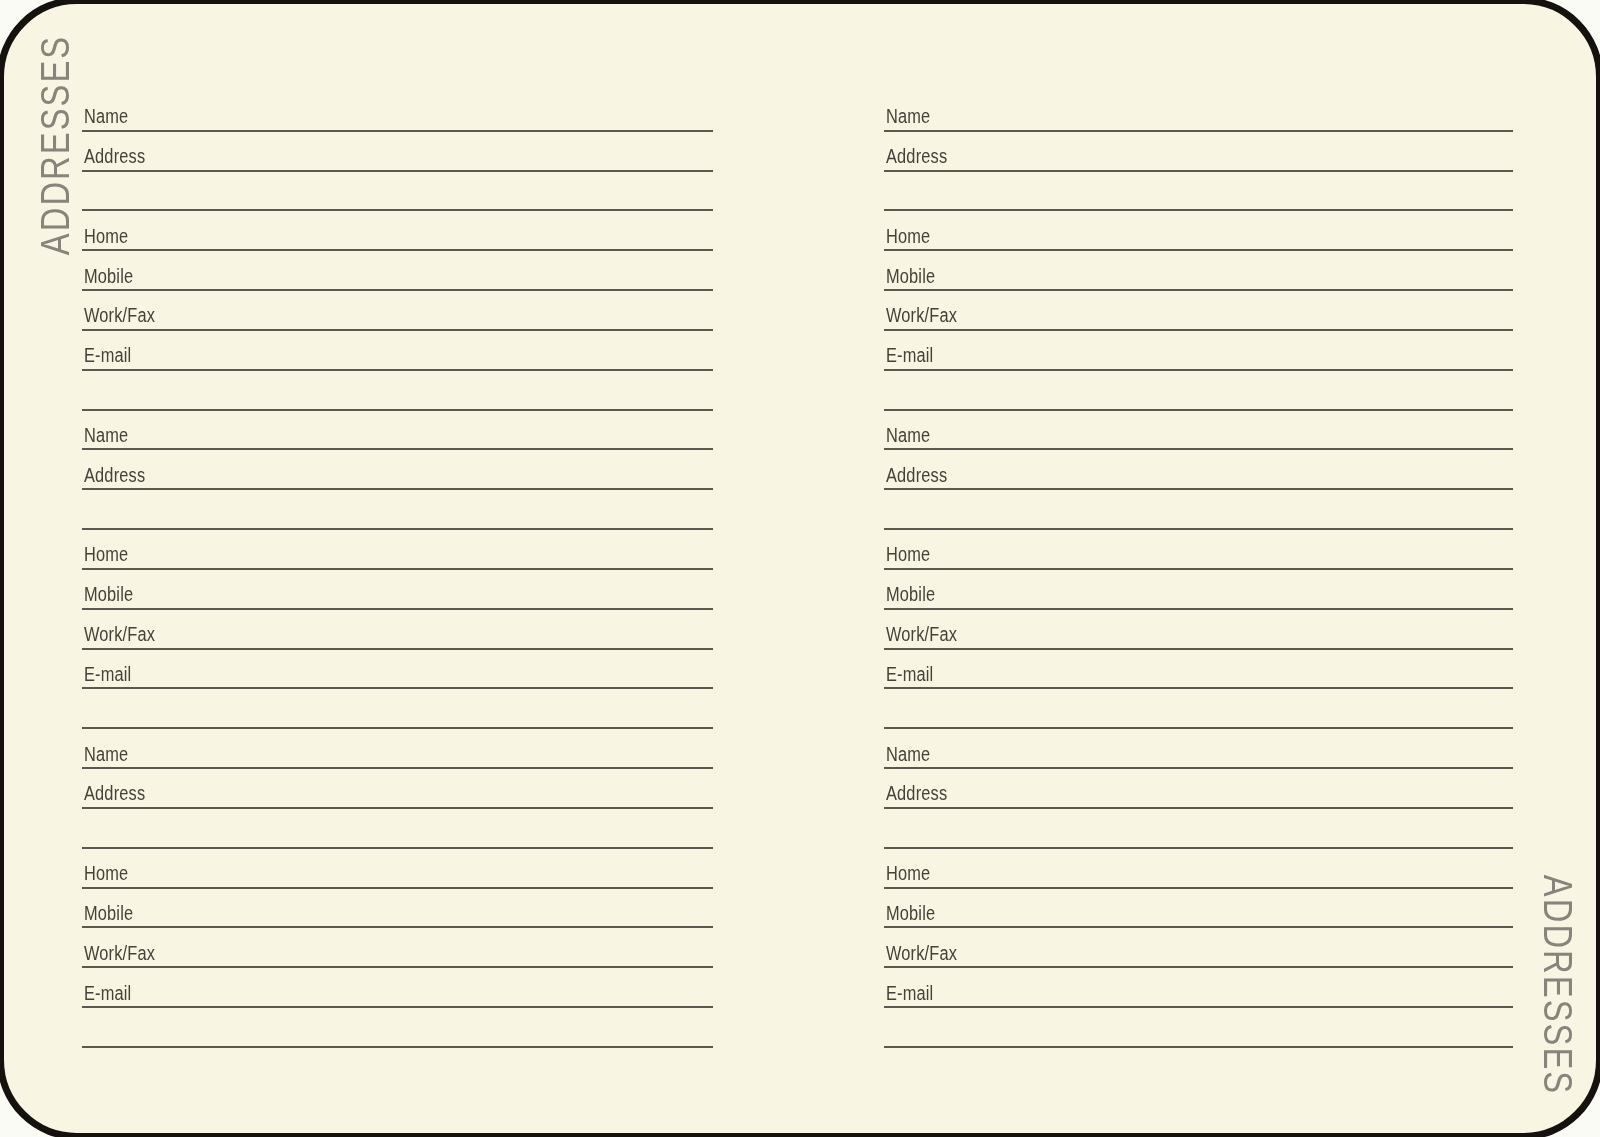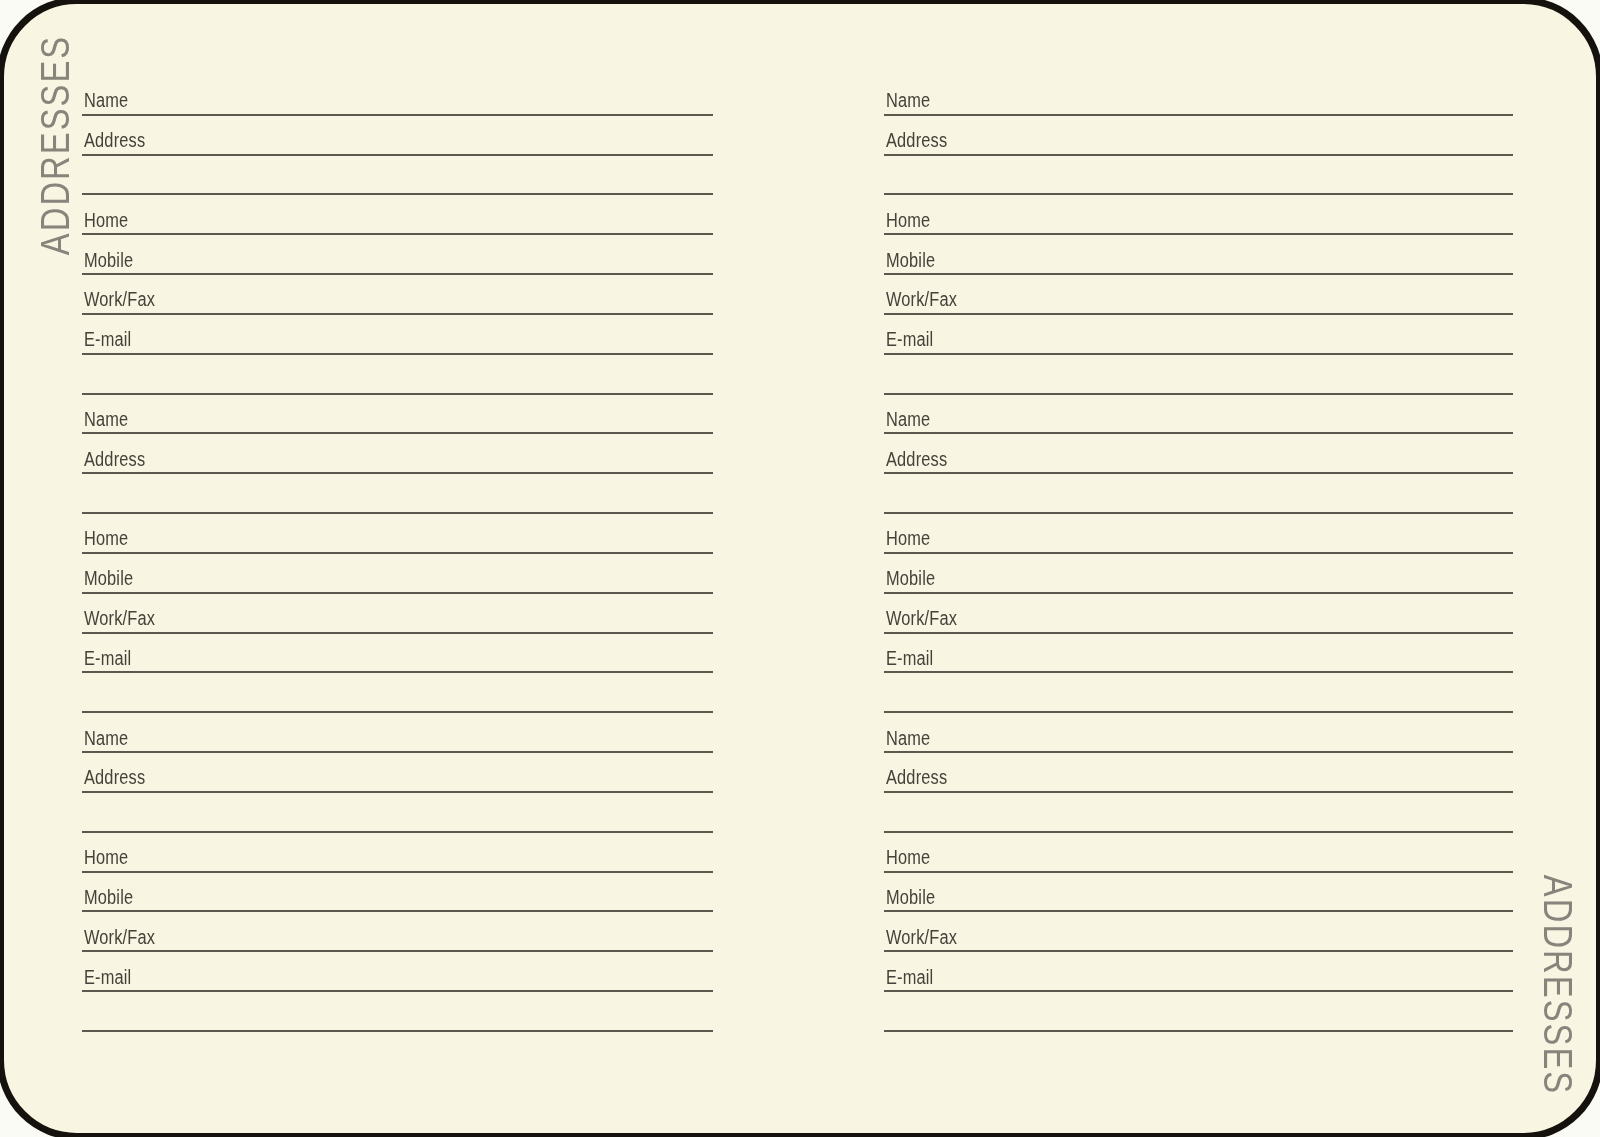--- a/index.html
+++ b/index.html
@@ -17,21 +17,21 @@
     position: absolute;
     left: -3px; top: -3px; right: -3px; bottom: -3px;
     background: var(--page-background, #f9f5e3);
     border: 7px solid var(--page-outline, #15120d);
     border-radius: 80px;
   }
 
   
   .column {
     position: absolute;
-    top: 76px;
+    top: 92px;
     text-align: right;
   }
   .column-left  { left: 82px;  width: 631px; }
   .column-right { left: 884px; width: 629px; }
 
   .row {
     box-sizing: border-box;
     position: relative;
     height: 39.83px;
     border-bottom: 2px solid var(--line, #5b584e);

